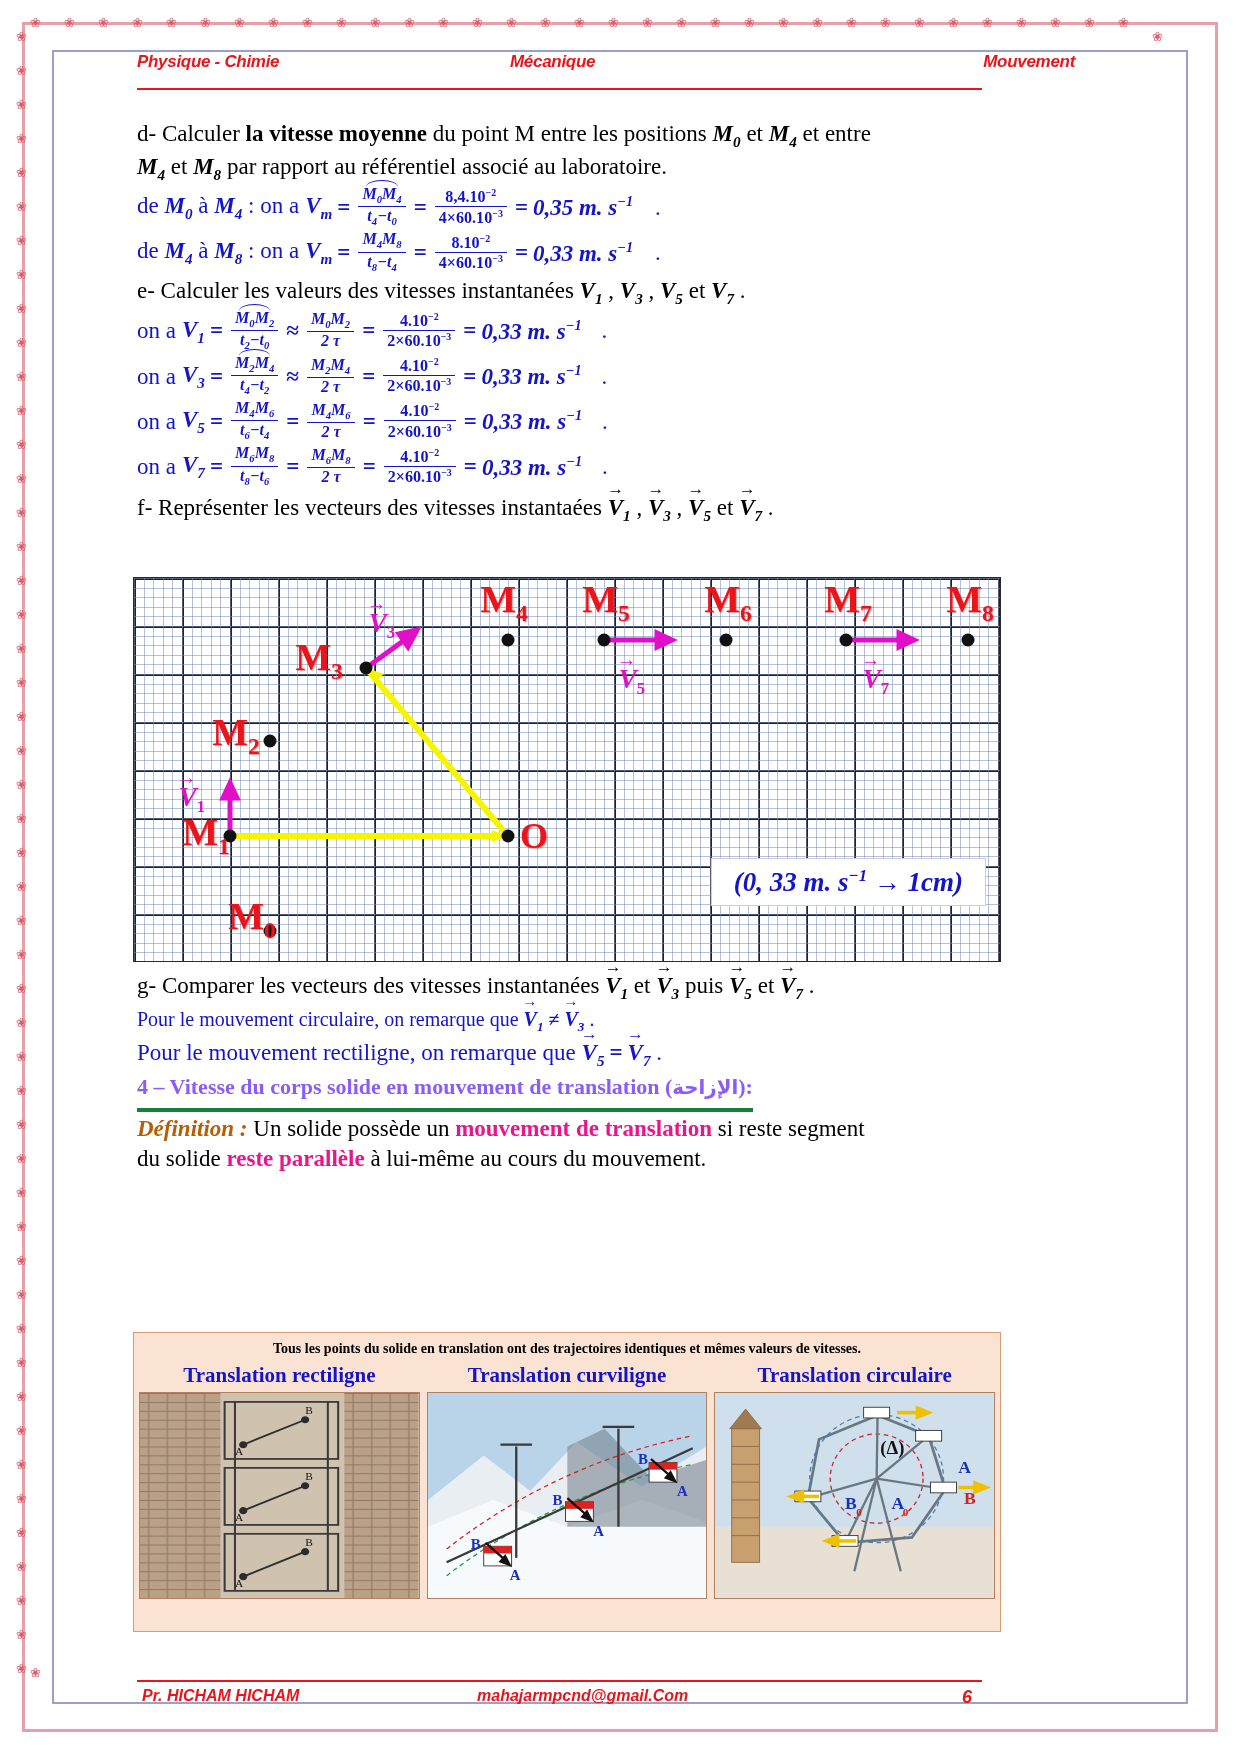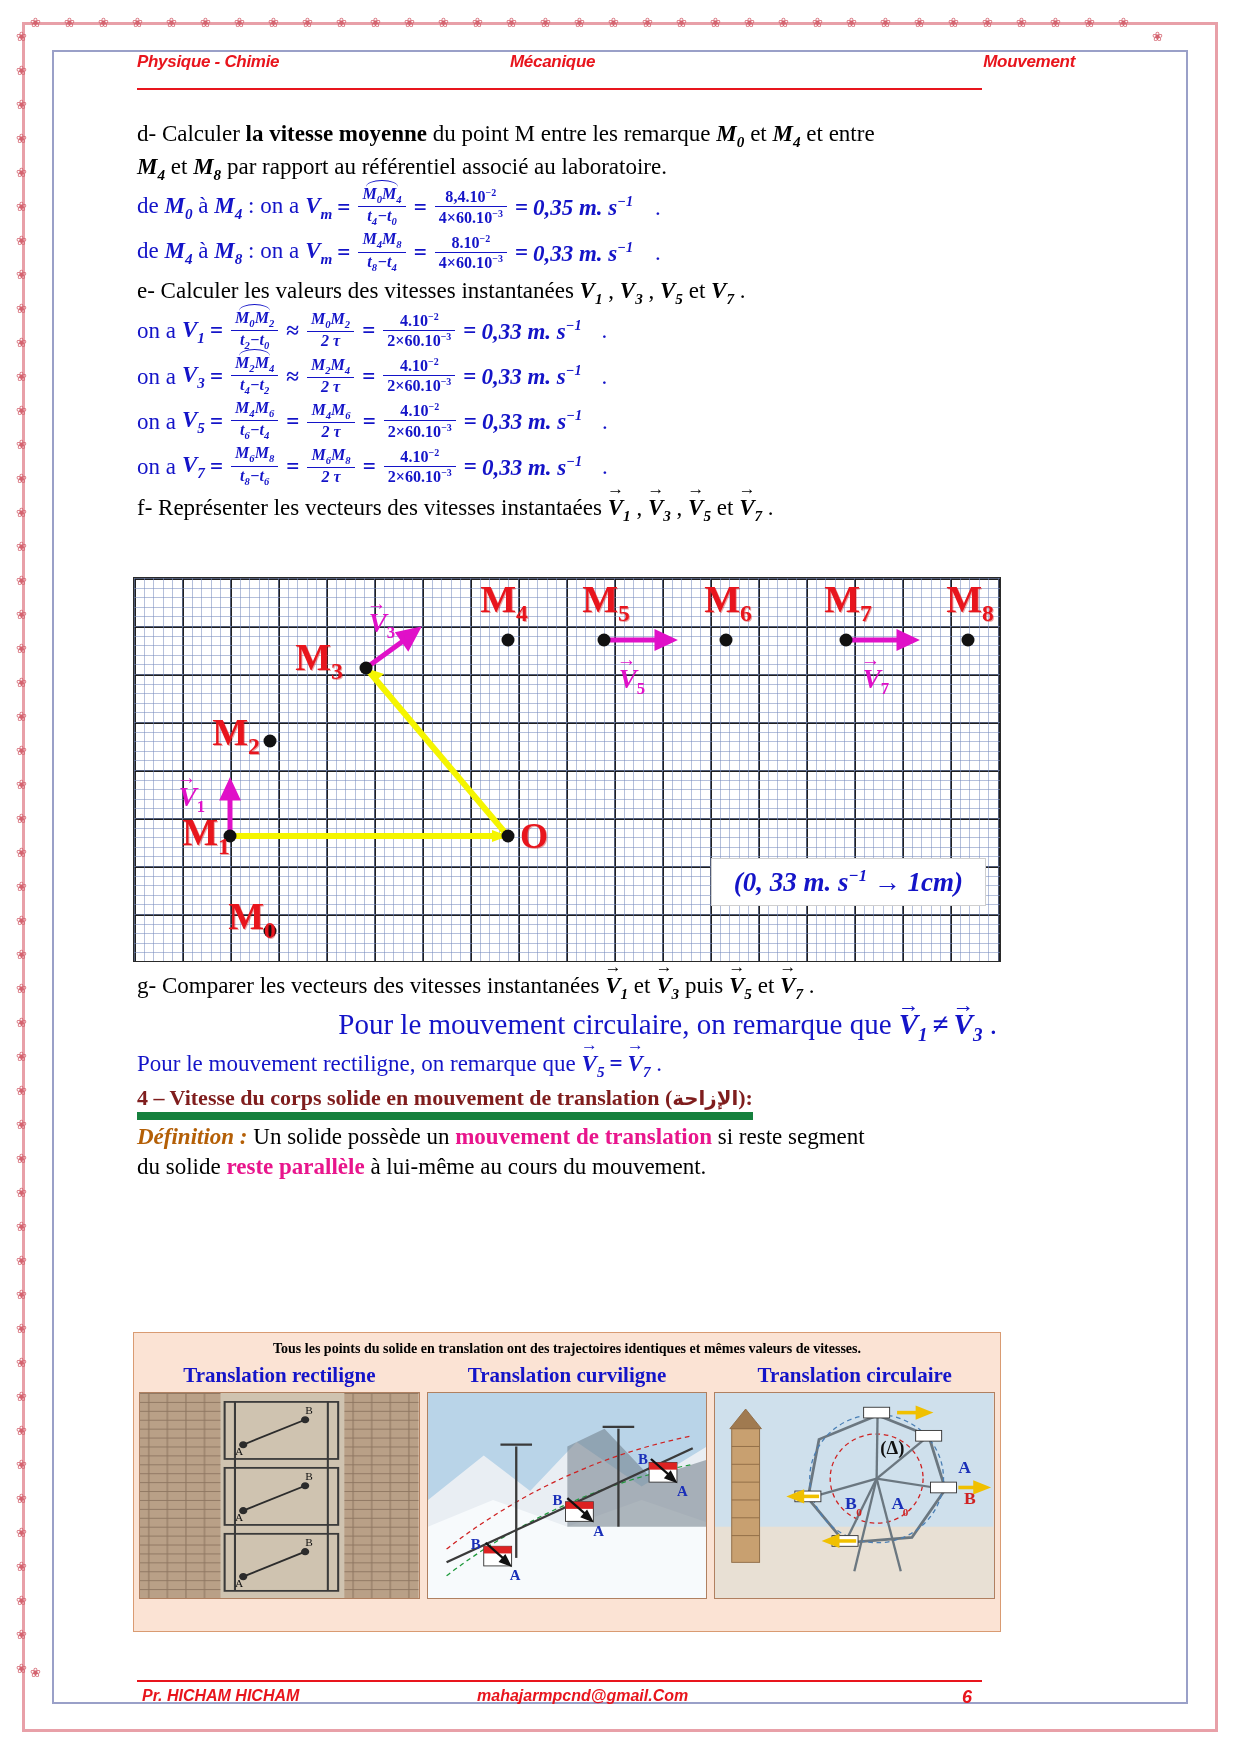--- a/index.html
+++ b/index.html
@@ -127,23 +127,23 @@
     position:absolute; right:14px; top:280px;
     background:#fff; border:1px solid #cfcfcf;
     padding:7px 22px;
     color:#1414c8; font-weight:bold; font-style:italic;
     font-size:27px; white-space:nowrap;
   }
   .scalebox sup{ font-size:.62em; }
 
   
   .h-green{
-    color:#7f1d1d; font-weight:bold; font-size:22px;
-    border-bottom:8px solid #15803d;
-    display:inline-block; padding-bottom:0;
+    color:#8b5cf6; font-weight:bold; font-size:22px;
+    border-bottom:4px solid #15803d;
+    display:inline-block; padding-bottom:7px;
   }
   .arab{ font-family:"DejaVu Sans", sans-serif; font-size:0.9em; }
   .defi{ color:#b45f06; font-weight:bold; font-style:italic; font-size:23px;}
   .pink{ color:#e8158c; font-weight:bold; }
   .pink2{ color:#e8158c; font-weight:bold; }
 
   
   .panel{
     position:absolute; left:133px; top:1332px; width:868px; height:300px;
     background:#fbe3d4; border:1px solid #d99b72;
@@ -349,21 +349,21 @@
 <div class="doc-header">
   <span class="hitem h-left">Physique - Chimie</span>
   <span class="hitem h-mid">Mécanique</span>
   <span class="hitem h-right">Mouvement</span>
 </div>
 <div class="header-rule"></div>
 
 <div class="content">
 
   <div class="line txt-black" style="font-size:23px;">
-    <span>d- Calculer </span><b class="bk">la vitesse moyenne</b><span> du point M entre les remarque </span><span class="mi"><span>M</span><sub>0</sub></span><span> et </span><span class="mi"><span>M</span><sub>4</sub></span><span> et entre</span>
+    <span>d- Calculer </span><b class="bk">la vitesse moyenne</b><span> du point M entre les positions </span><span class="mi"><span>M</span><sub>0</sub></span><span> et </span><span class="mi"><span>M</span><sub>4</sub></span><span> et entre</span>
   </div>
   <div class="line txt-black" style="font-size:23px;">
     <span class="mi"><span>M</span><sub>4</sub></span><span> et </span><span class="mi"><span>M</span><sub>8</sub></span><span> par rapport au référentiel associé au laboratoire.</span>
   </div>
 
   <div id="vm-eqs">
       <div class="line txt-blue eqrow" style="font-size: 23px;">
         <span class="lead">de <span class="mi">M<sub>0</sub></span> à <span class="mi">M<sub>4</sub></span> : on a </span>
         <span class="mi">V<sub>m</sub></span>
         <span class="op">=</span>
@@ -549,21 +549,21 @@
   <div class="vlab" style="left:742px; top:104px;"><span class="vb">V</span><sub>7</sub></div>
 
   <div class="scalebox"><span>(0, 33 m. s</span><sup>−1</sup><span> → 1cm)</span></div>
 </div>
 
 <div style="position:absolute; left:137px; top:970px; width:860px;">
   <div class="line txt-black" style="font-size:23px;">
     <span>g- Comparer les vecteurs des vitesses instantanées </span><span id="g-vlist1"><span class="mi vecA">V<sub>1</sub></span> et <span class="mi vecA">V<sub>3</sub></span></span><span> puis </span><span id="g-vlist2"><span class="mi vecA">V<sub>5</sub></span> et <span class="mi vecA">V<sub>7</sub></span></span><span> .</span>
   </div>
 
-  <div class="line txt-blue" style="font-size:29px;text-align:right;">
+  <div class="line txt-blue" style="font-size:20px;">
     <span>Pour le mouvement circulaire, on remarque que </span><span class="mi vecA">V<sub>1</sub></span><span class="op">≠</span><span class="mi vecA">V<sub>3</sub></span><span> .</span>
   </div>
 
   <div class="line txt-blue" style="font-size:23px;">
     <span>Pour le mouvement rectiligne, on remarque que </span><span class="mi vecA">V<sub>5</sub></span><span class="op">=</span><span class="mi vecA">V<sub>7</sub></span><span> .</span>
   </div>
 
   <div class="line" style="margin-top:4px;">
     <span class="h-green"><span>4 – Vitesse du corps solide en mouvement de translation (</span><span class="arab">الإزاحة</span><span>):</span></span>
   </div>

